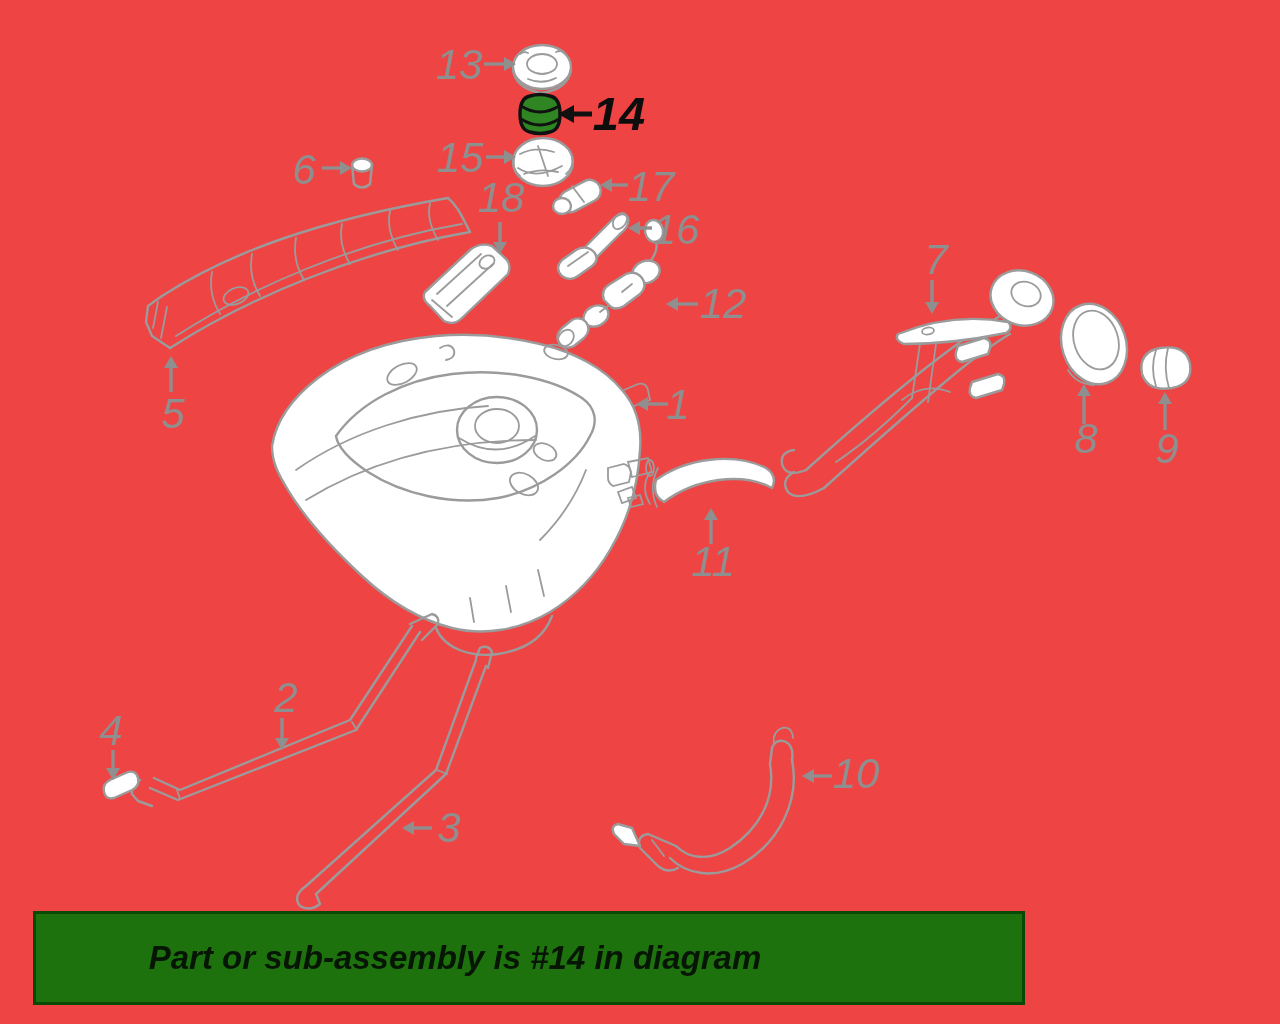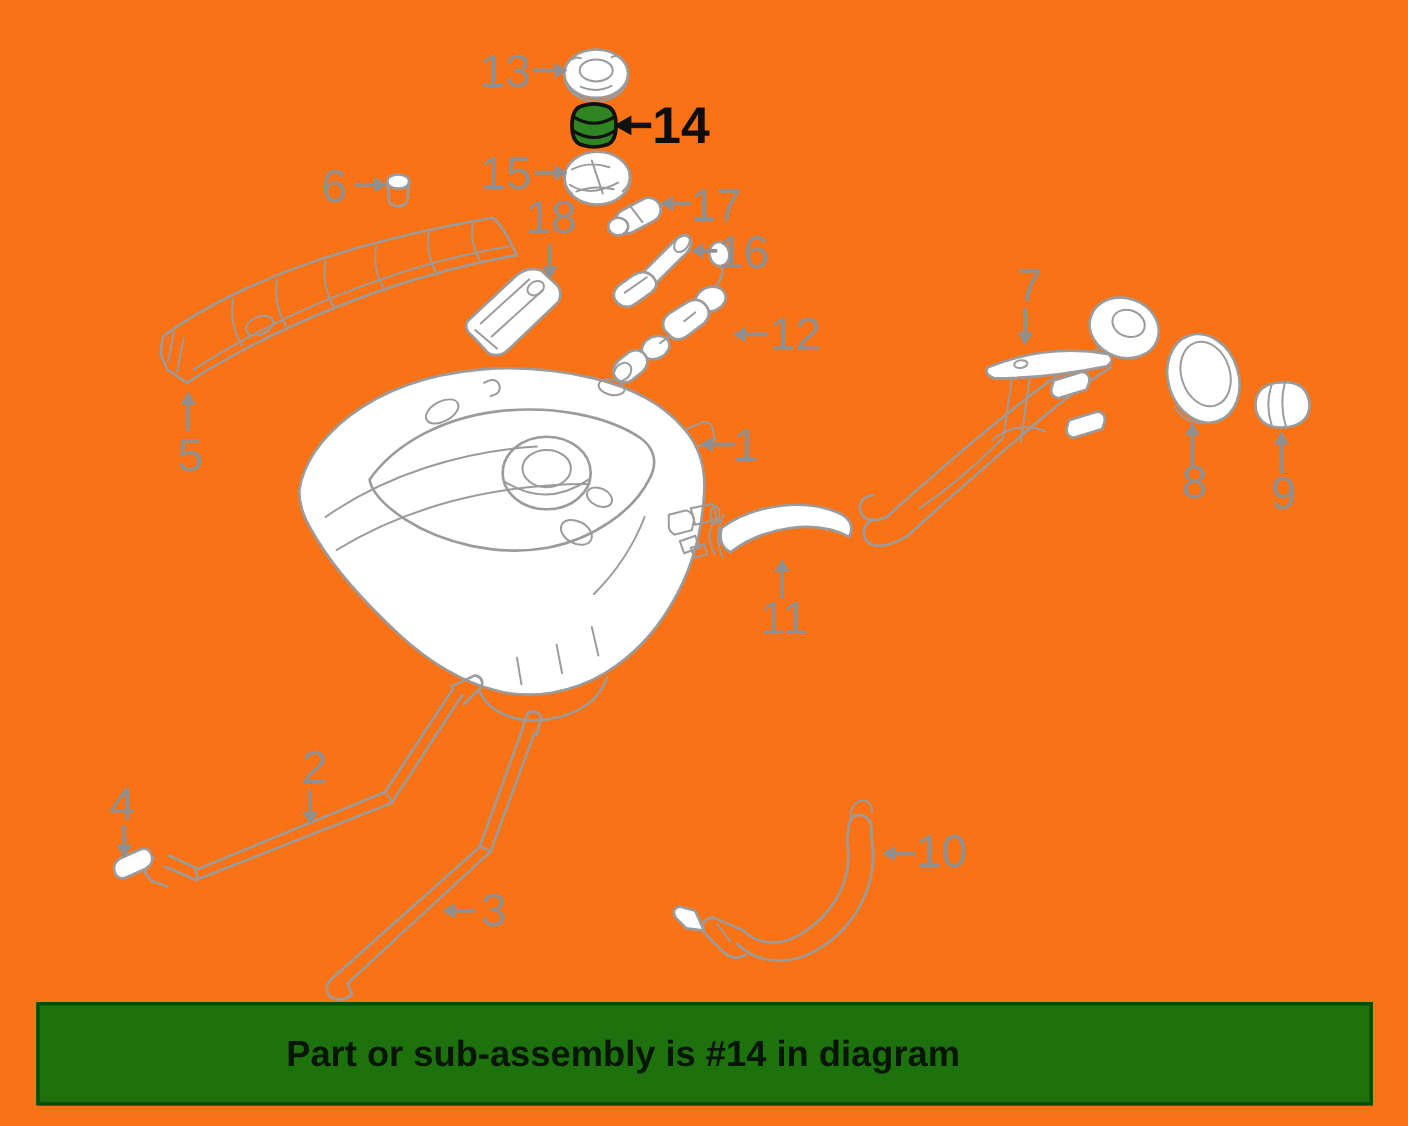--- a/index.html
+++ b/index.html
@@ -6,37 +6,38 @@
     --banner-bg:#1d720e;
     --banner-border:#0a4a06;
     --banner-text:#071505;
     --part-green:#2e8522;
     --line-gray:#9b9b9b;
     --label-gray:#8f8f8f;
     --ink:#111111;
   }
   html,body{margin:0;padding:0;background:#ffffff;}
   .stage{
-    position:relative;width:1280px;height:1024px;background:#f97316;overflow:hidden;
+    position:relative;width:1280px;height:1024px;background:#ef4444;overflow:hidden;
     font-family:"Liberation Sans",sans-serif;
+    font-style:italic;
   }
   svg{position:absolute;left:0;top:0;}
   .ln{fill:none;stroke:var(--line-gray);stroke-width:2.4;stroke-linecap:round;stroke-linejoin:round;}
   .fw{fill:#ffffff;stroke:var(--line-gray);stroke-width:2.4;stroke-linecap:round;stroke-linejoin:round;}
   .thin{fill:none;stroke:var(--line-gray);stroke-width:1.8;stroke-linecap:round;}
   .ar{stroke:var(--label-gray);stroke-width:3.4;fill:none;}
   .arh{fill:var(--label-gray);stroke:none;}
   .lbl{font-family:"Liberation Sans",sans-serif;font-size:42px;fill:var(--label-gray);}
   .lbl-hl{font-family:"Liberation Sans",sans-serif;font-size:47px;font-weight:bold;fill:#0d0d0d;}
   .hl-shape{fill:var(--part-green);stroke:var(--ink);stroke-width:3.4;stroke-linejoin:round;}
   .hl-rib{fill:none;stroke:var(--ink);stroke-width:2.8;stroke-linecap:round;}
   .hl-ar{stroke:var(--ink);stroke-width:5;fill:none;}
   .hl-arh{fill:var(--ink);stroke:none;}
   .banner{
-    position:absolute;left:33px;top:911px;width:1215px;height:94px;box-sizing:border-box;
+    position:absolute;left:33px;top:911px;width:992px;height:94px;box-sizing:border-box;
     background:var(--banner-bg);border:3px solid var(--banner-border);
     display:flex;flex-direction:column;justify-content:center;padding-left:16px;
   }
   .banner-inner{width:100%;box-sizing:border-box;padding-right:164px;text-align:center;}
   .banner-line{
     color:var(--banner-text);font-size:33px;font-weight:bold;line-height:40px;white-space:nowrap;
   }
 </style>
 </head>
 <body>

